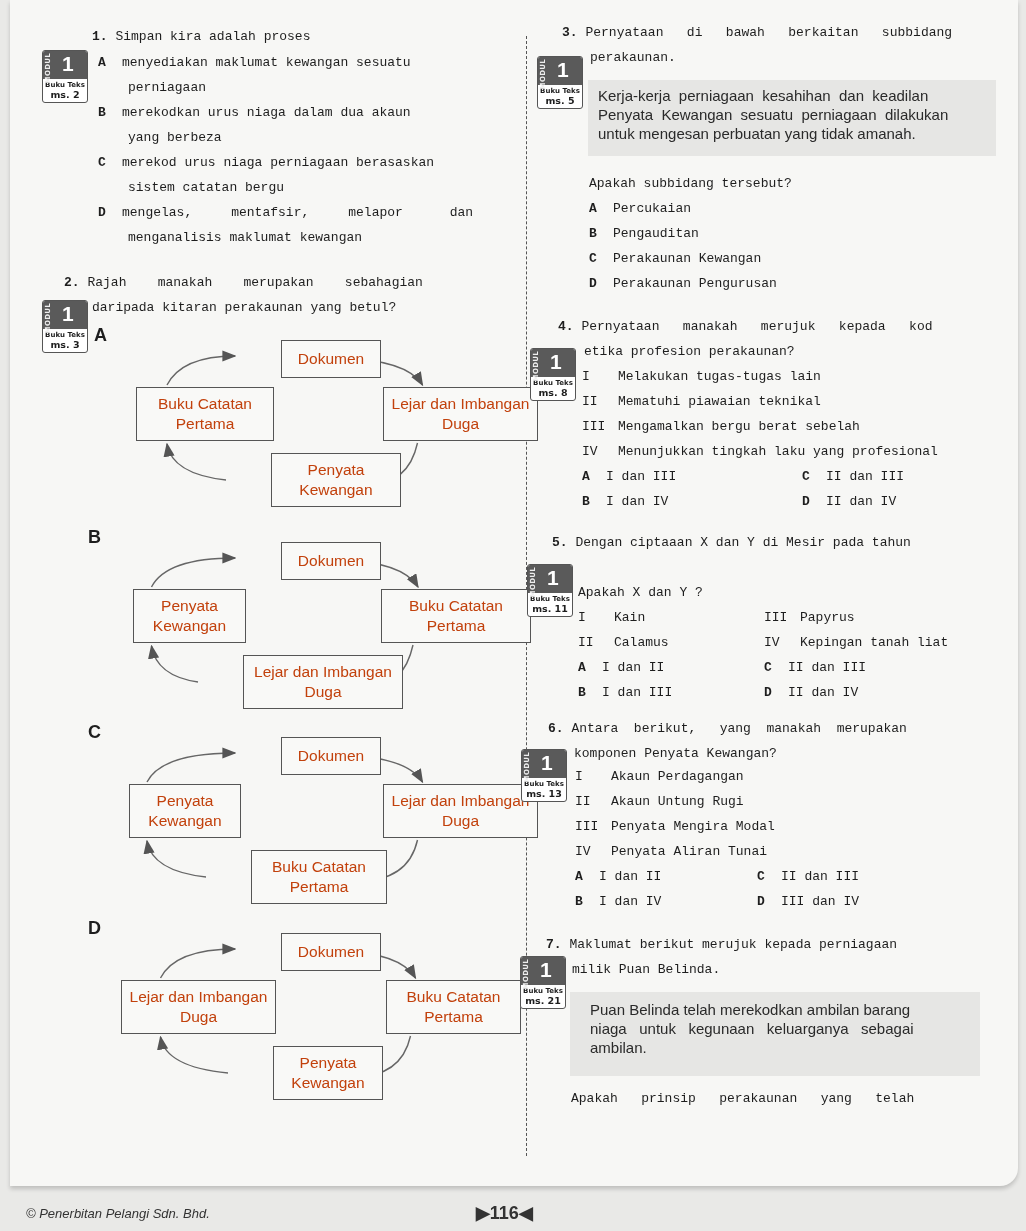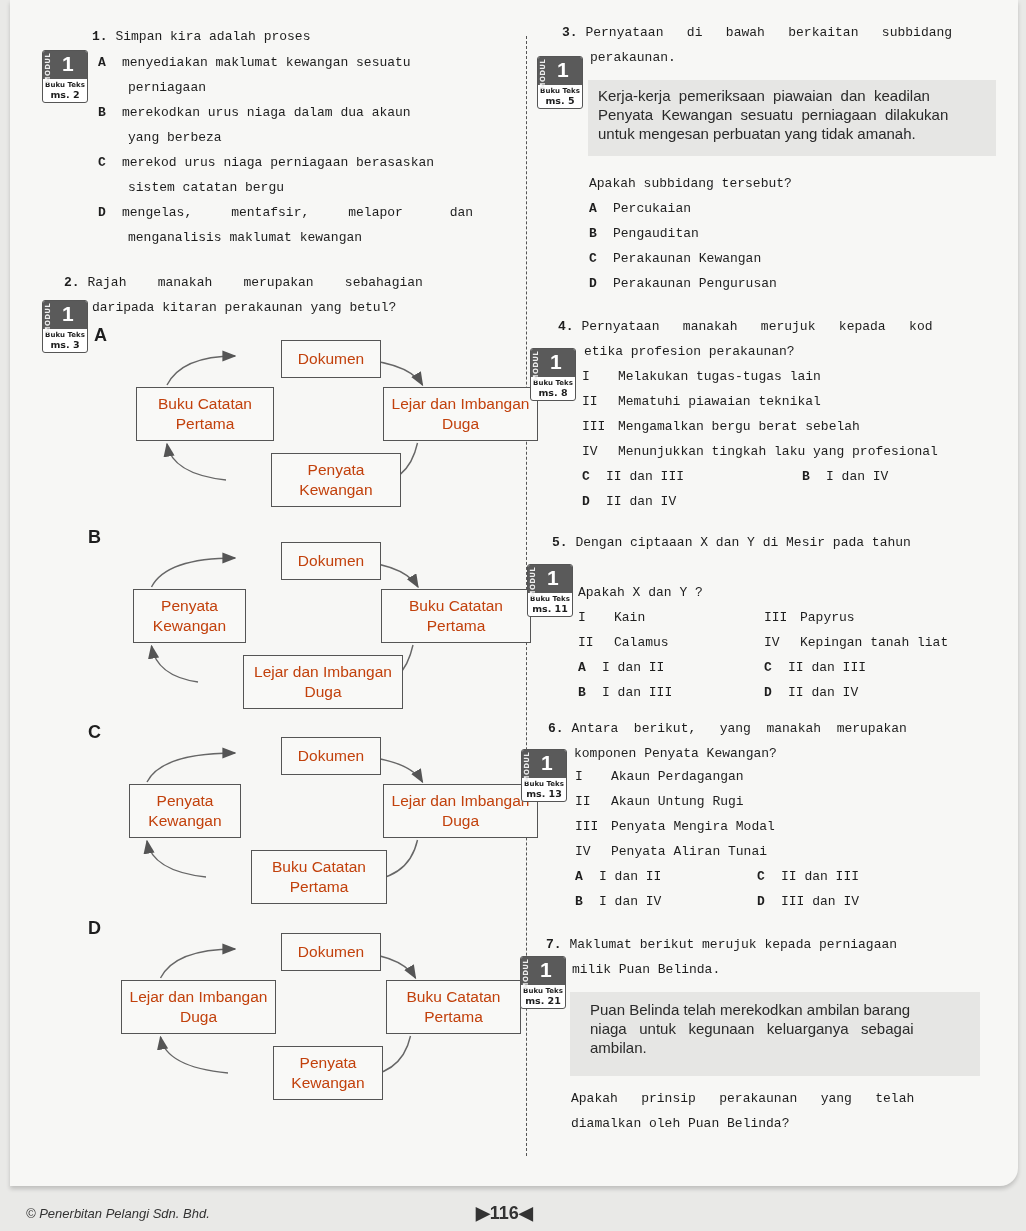--- a/index.html
+++ b/index.html
@@ -219,21 +219,21 @@
   <div class="badge-top">
       <span class="badge-modul">MODUL</span>
       <span class="badge-num">1</span>
     </div>
   <div class="badge-bottom">
       <span class="badge-bk">Buku Teks</span>
       <span class="badge-ms">ms. 5</span>
     </div>
 </div>
 <div class="infobox" style="left:588px;top:80px;width:408px;height:76px;">
-  <div style="white-space:pre">Kerja-kerja  pemeriksaan  piawaian  dan  keadilan</div>
+  <div style="white-space:pre">Kerja-kerja  perniagaan  kesahihan  dan  keadilan</div>
   <div style="white-space:pre">Penyata  Kewangan  sesuatu  perniagaan  dilakukan</div>
   <div>untuk mengesan perbuatan yang tidak amanah.</div>
 </div>
 <div class="abs q-text" style="left:589px;top:171px;">
   <div>Apakah subbidang tersebut?</div>
   <div><span class="opt-letter">A</span><span>Percukaian</span></div>
   <div><span class="opt-letter">B</span><span>Pengauditan</span></div>
   <div><span class="opt-letter">C</span><span>Perakaunan Kewangan</span></div>
   <div><span class="opt-letter">D</span><span>Perakaunan Pengurusan</span></div>
 </div>
@@ -252,20 +252,21 @@
       <span class="badge-bk">Buku Teks</span>
       <span class="badge-ms">ms. 8</span>
     </div>
 </div>
 <div class="abs q-text" style="left:582px;top:364px;width:420px;">
   <div><span class="roman">I</span><span>Melakukan tugas-tugas lain</span></div>
   <div><span class="roman">II</span><span>Mematuhi piawaian teknikal</span></div>
   <div><span class="roman">III</span><span>Mengamalkan bergu berat sebelah</span></div>
   <div><span class="roman">IV</span><span>Menunjukkan tingkah laku yang profesional</span></div>
   <div style="display:grid;grid-template-columns:220px 200px;">
+    <div><span class="opt-letter">A</span><span>I dan III</span></div>
     <div><span class="opt-letter">C</span><span>II dan III</span></div>
     <div><span class="opt-letter">B</span><span>I dan IV</span></div>
     <div><span class="opt-letter">D</span><span>II dan IV</span></div>
   </div>
 </div>
 
 <div class="abs q-text" style="left:552px;top:530px;width:450px;">
   <span class="qnum">5.</span>
   <span>Dengan ciptaaan X dan Y di Mesir pada tahun</span><br>
   <br>
@@ -337,19 +338,18 @@
       <span class="badge-ms">ms. 21</span>
     </div>
 </div>
 <div class="infobox" style="left:570px;top:992px;width:410px;height:84px;padding:8px 20px;">
   <div>Puan Belinda telah merekodkan ambilan barang</div>
   <div style="white-space:pre">niaga   untuk   kegunaan   keluarganya   sebagai</div>
   <div>ambilan.</div>
 </div>
 <div class="abs q-text" style="left:571px;top:1086px;width:420px;">
   <div style="white-space:pre">Apakah   prinsip   perakaunan   yang   telah</div>
-  <div>diamalkan oleh Puan Belinda?</div>
 </div>
 
 <div class="footer-copy">© Penerbitan Pelangi Sdn. Bhd.</div>
 <div class="footer-page">
   <span>▶</span><span>116</span><span>◀</span>
 </div>
 
 </body></html>

